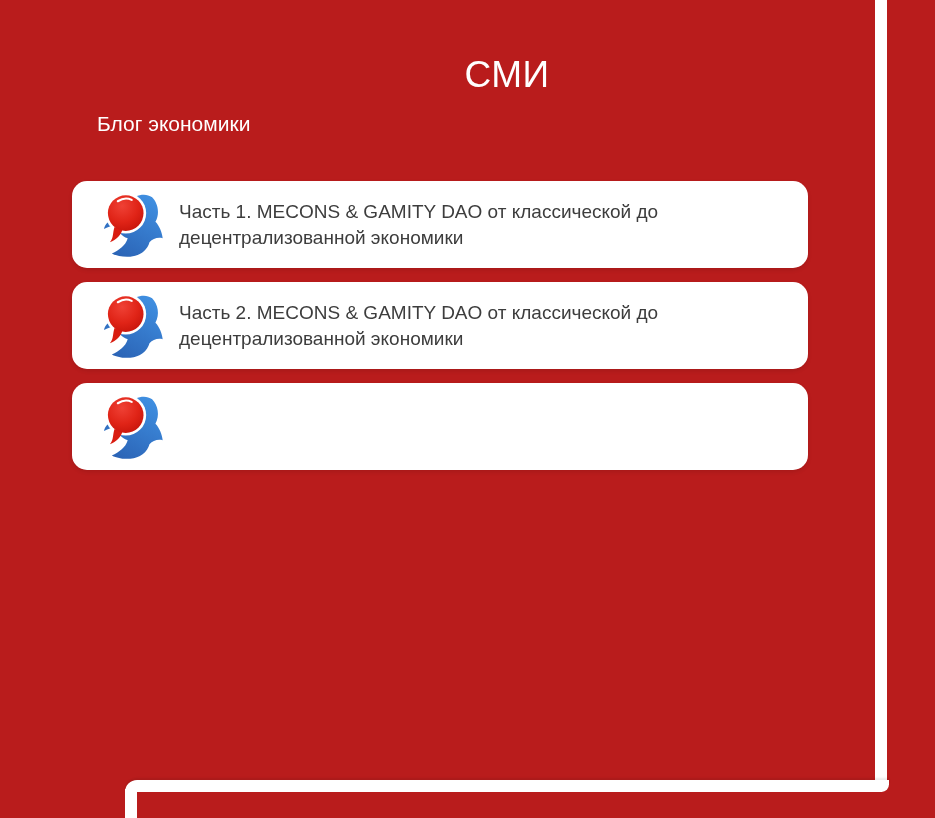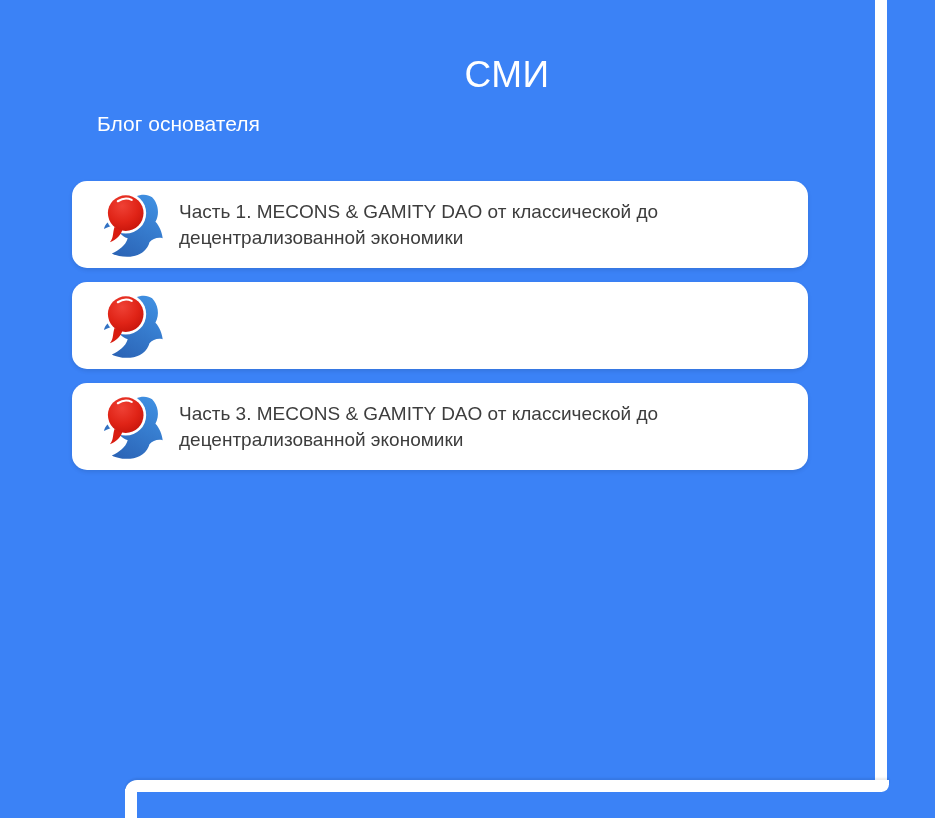--- a/index.html
+++ b/index.html
@@ -1,21 +1,21 @@
 <!DOCTYPE html>
 <html><head>
 <meta charset="utf-8">
 <style>
   * { margin:0; padding:0; box-sizing:border-box; }
   html,body { width:935px; height:818px; overflow:hidden; }
   body { font-family:"Liberation Sans", sans-serif; }
 
   .screen {
     position:relative; width:935px; height:818px;
-    background:#3b82f6; overflow:hidden;
+    background:#b91c1c; overflow:hidden;
   }
 
   .page-title {
     position:absolute; left:125px; top:54px; width:764px;
     text-align:center; color:#FFFFFF; font-size:37px; font-weight:400;
     letter-spacing:0.5px;
   }
 
   .section-label {
     position:absolute; left:97px; top:112px;
@@ -83,42 +83,42 @@
       <circle cx="42" cy="32" r="27" fill="url(#redGrad)"></circle>
       <path d="M30,14 Q41,7 51,12" fill="none" stroke="#FFFFFF" stroke-width="3.2" stroke-linecap="round"></path>
     </symbol>
   </defs>
 </svg>
 
 <div class="screen">
 
   <h1 class="page-title">СМИ</h1>
 
-  <div class="section-label">Блог основателя</div>
+  <div class="section-label">Блог экономики</div>
 
   <div class="cards">
 
     <article class="card">
       <svg class="card-icon">
         <use href="#mecons-logo"></use>
       </svg>
       <div class="card-text">Часть 1. MECONS &amp; GAMITY DAO от классической до децентрализованной экономики</div>
     </article>
 
     <article class="card">
       <svg class="card-icon">
         <use href="#mecons-logo"></use>
       </svg>
+      <div class="card-text">Часть 2. MECONS &amp; GAMITY DAO от классической до децентрализованной экономики</div>
     </article>
 
     <article class="card">
       <svg class="card-icon">
         <use href="#mecons-logo"></use>
       </svg>
-      <div class="card-text">Часть 3. MECONS &amp; GAMITY DAO от классической до децентрализованной экономики</div>
     </article>
 
 
 
   </div>
 
   <div class="frame-right-stripe"></div>
   <div class="frame-band"></div>
   <div class="frame-left-stub"></div>
 

